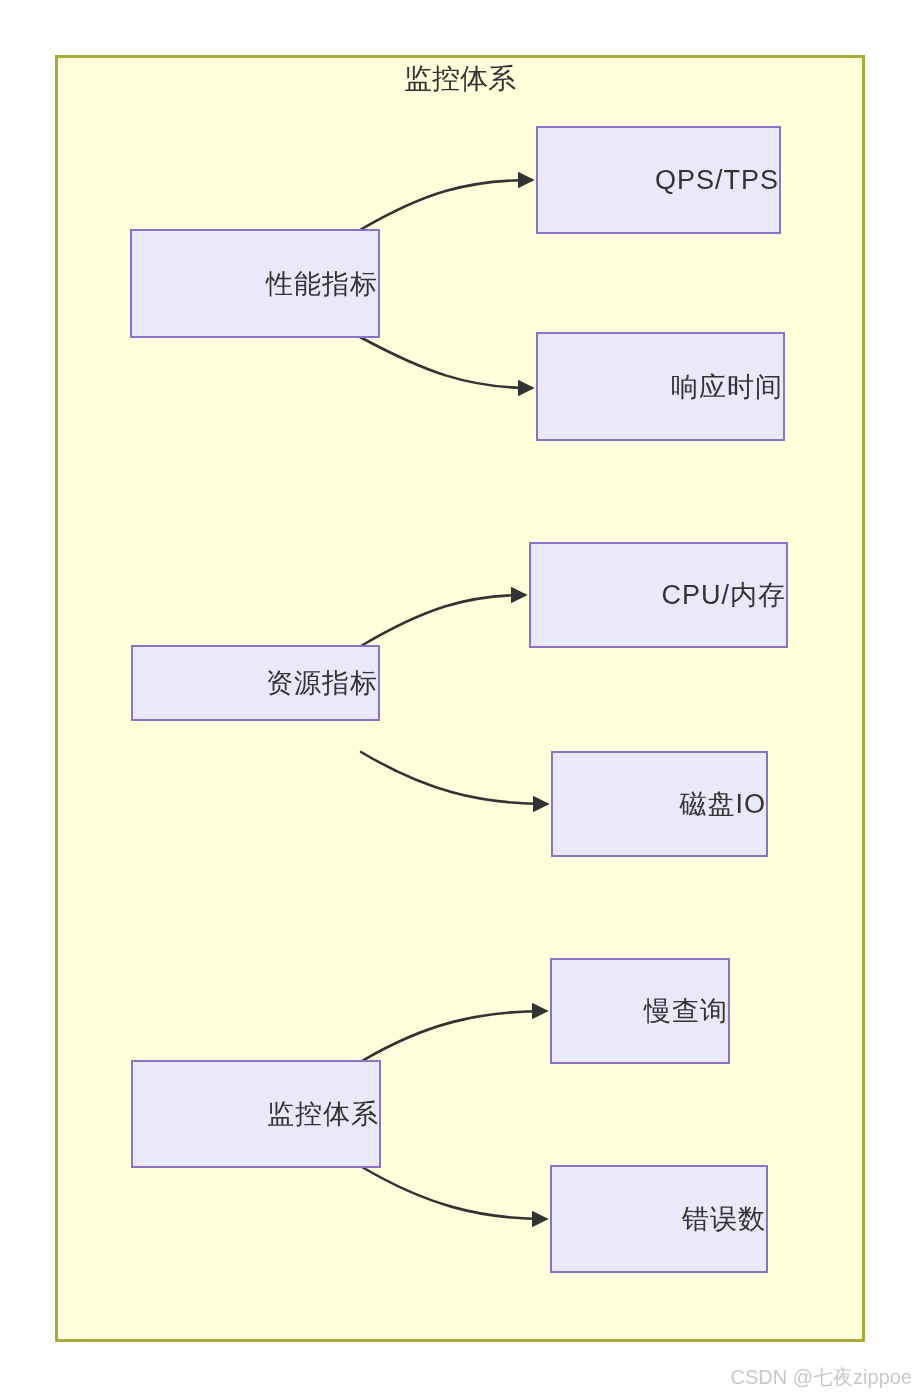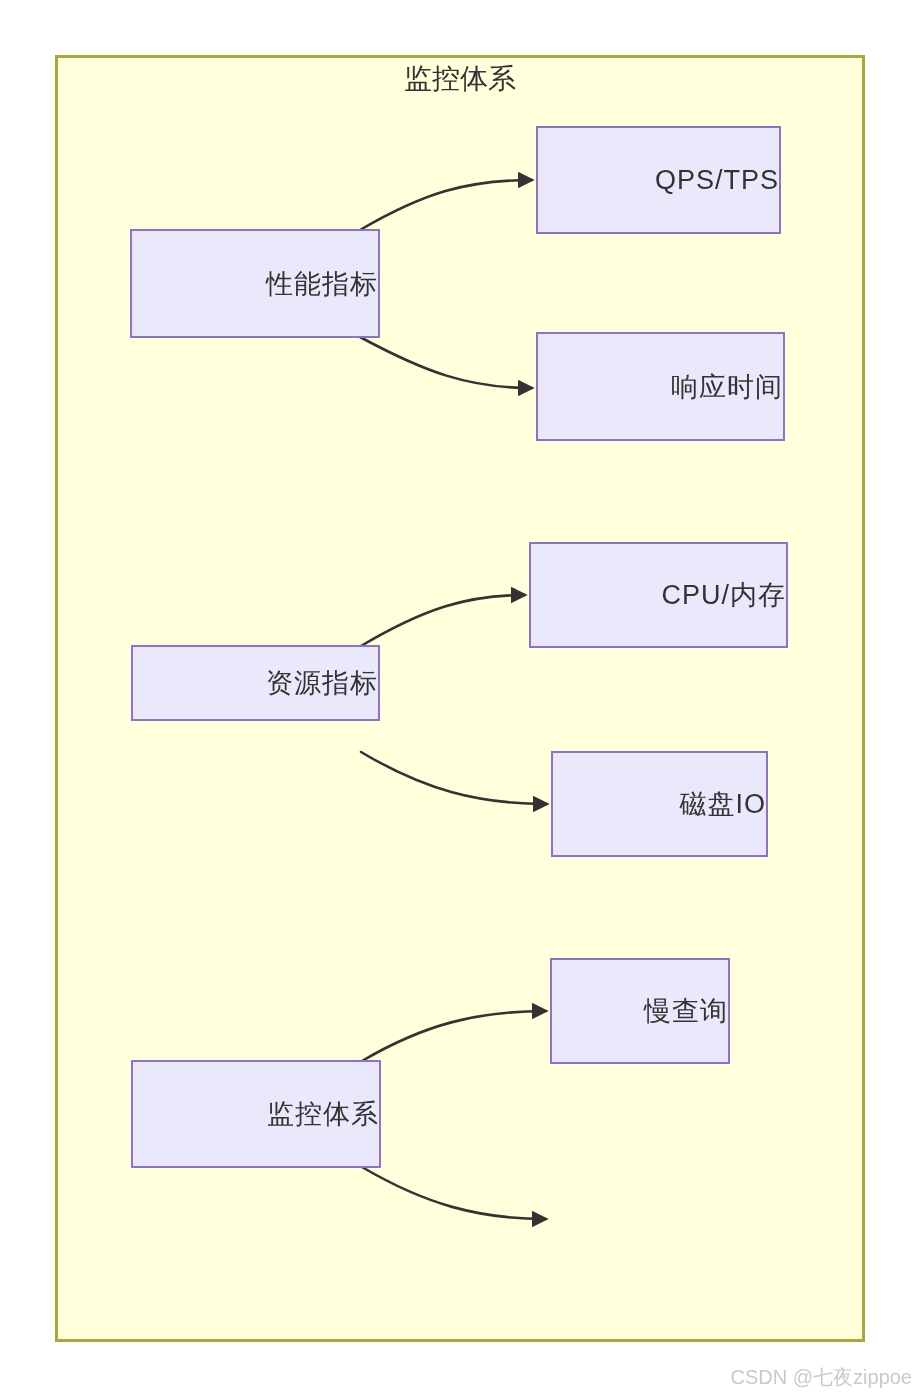--- a/index.html
+++ b/index.html
@@ -122,16 +122,19 @@
   <div class="node n-disk">
     <span>磁盘IO</span>
   </div>
 
   <div class="node n-biz">
     <span>监控体系</span>
   </div>
   <div class="node n-slow">
     <span>慢查询</span>
   </div>
+  <div class="node n-err">
+    <span>错误数</span>
+  </div>
 
   <div class="watermark">CSDN @七夜zippoe</div>
 
 </div>
 
 </body></html>

